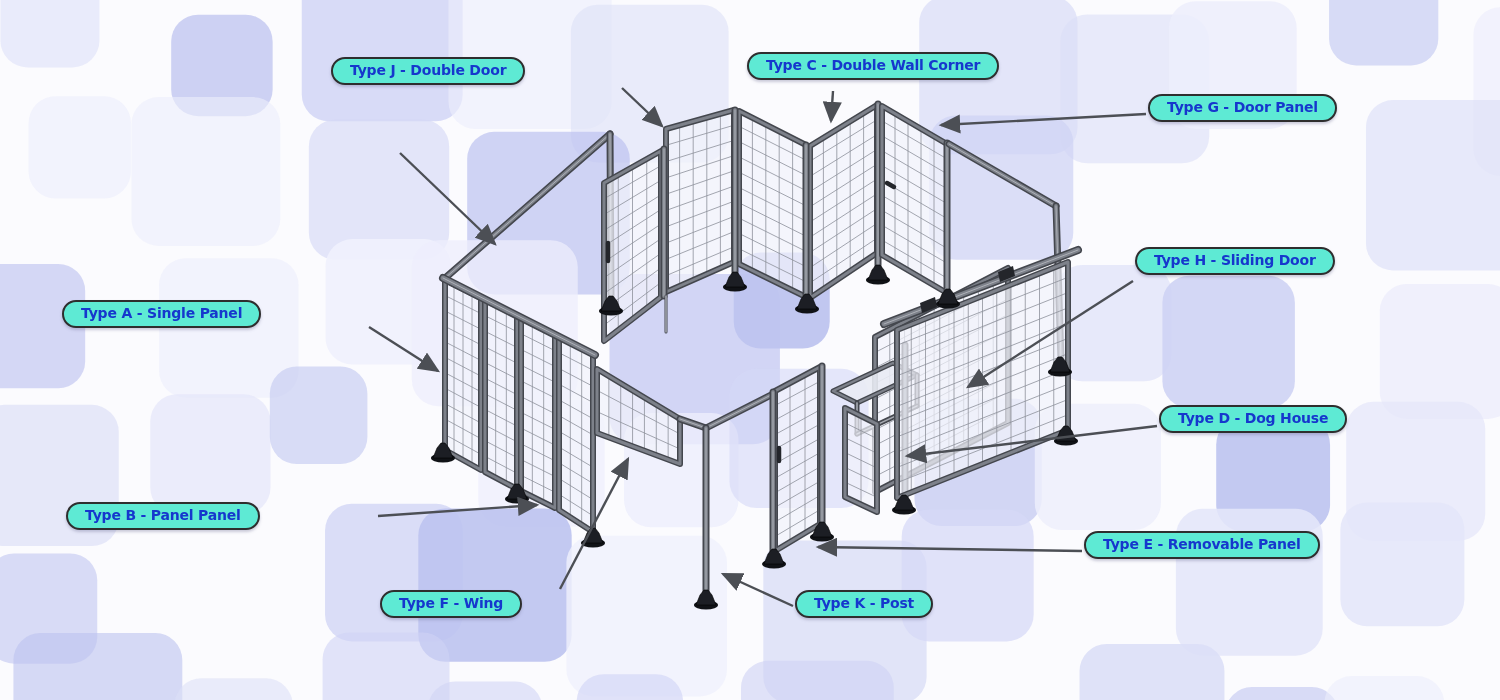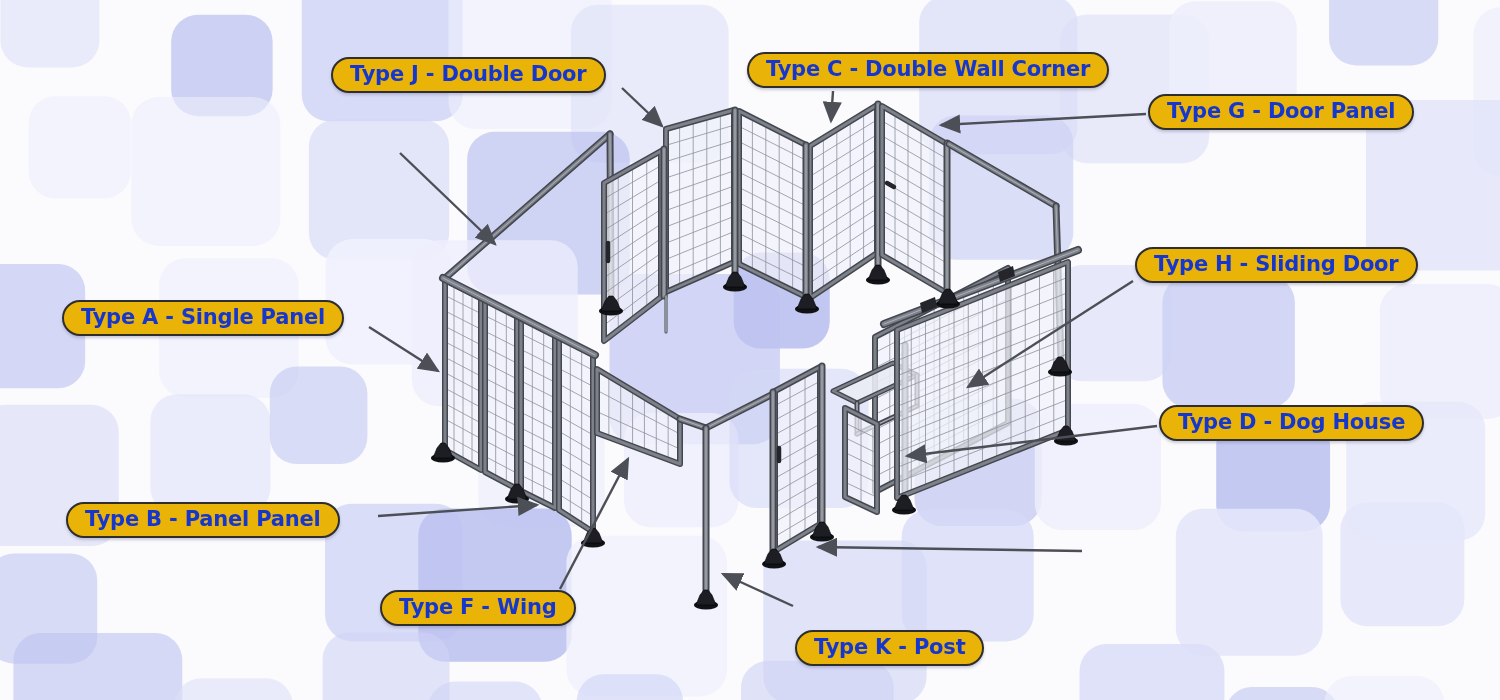--- a/index.html
+++ b/index.html
@@ -4,25 +4,25 @@
 <style>
   html,body{margin:0;padding:0;background:#fdfdff;}
   .stage{
     position:relative;width:1500px;height:700px;overflow:hidden;
     background:#fbfbfe;
     font-family:"DejaVu Sans","Liberation Sans",sans-serif;
   }
   .stage svg{position:absolute;left:0;top:0;}
   .callout{
     position:absolute;
-    background:#eab308;
+    background:#5eead4;
     border:2px solid #2e2e2e;
     border-radius:18px;
     padding:3px 17px 5px 17px;
-    font-size:21px;
+    font-size:14px;
     font-weight:bold;
     color:#1637cd;
     white-space:nowrap;
     letter-spacing:-0.2px;
     box-shadow:0 2px 3px rgba(110,110,145,.35);
     z-index:5;
   }
 </style>
 </head>
 <body>
@@ -524,15 +524,16 @@
       </g>
     </svg>
 
   <div class="callout" style="left:331px;top:57px;">Type J - Double Door</div>
   <div class="callout" style="left:747px;top:52px;">Type C - Double Wall Corner</div>
   <div class="callout" style="left:1148px;top:94px;">Type G - Door Panel</div>
   <div class="callout" style="left:1135px;top:247px;text-align:center;">Type H - Sliding Door</div>
   <div class="callout" style="left:62px;top:300px;text-align:center;">Type A - Single Panel</div>
   <div class="callout" style="left:1159px;top:405px;">Type D - Dog House</div>
   <div class="callout" style="left:66px;top:502px;">Type B - Panel Panel</div>
+  <div class="callout" style="left:1084px;top:531px;">Type E - Removable Panel</div>
   <div class="callout" style="left:380px;top:590px;">Type F - Wing</div>
-  <div class="callout" style="left:795px;top:590px;margin-top:40px;">Type K - Post</div>
+  <div class="callout" style="left:795px;top:590px;">Type K - Post</div>
 </div>
 
 </body></html>

